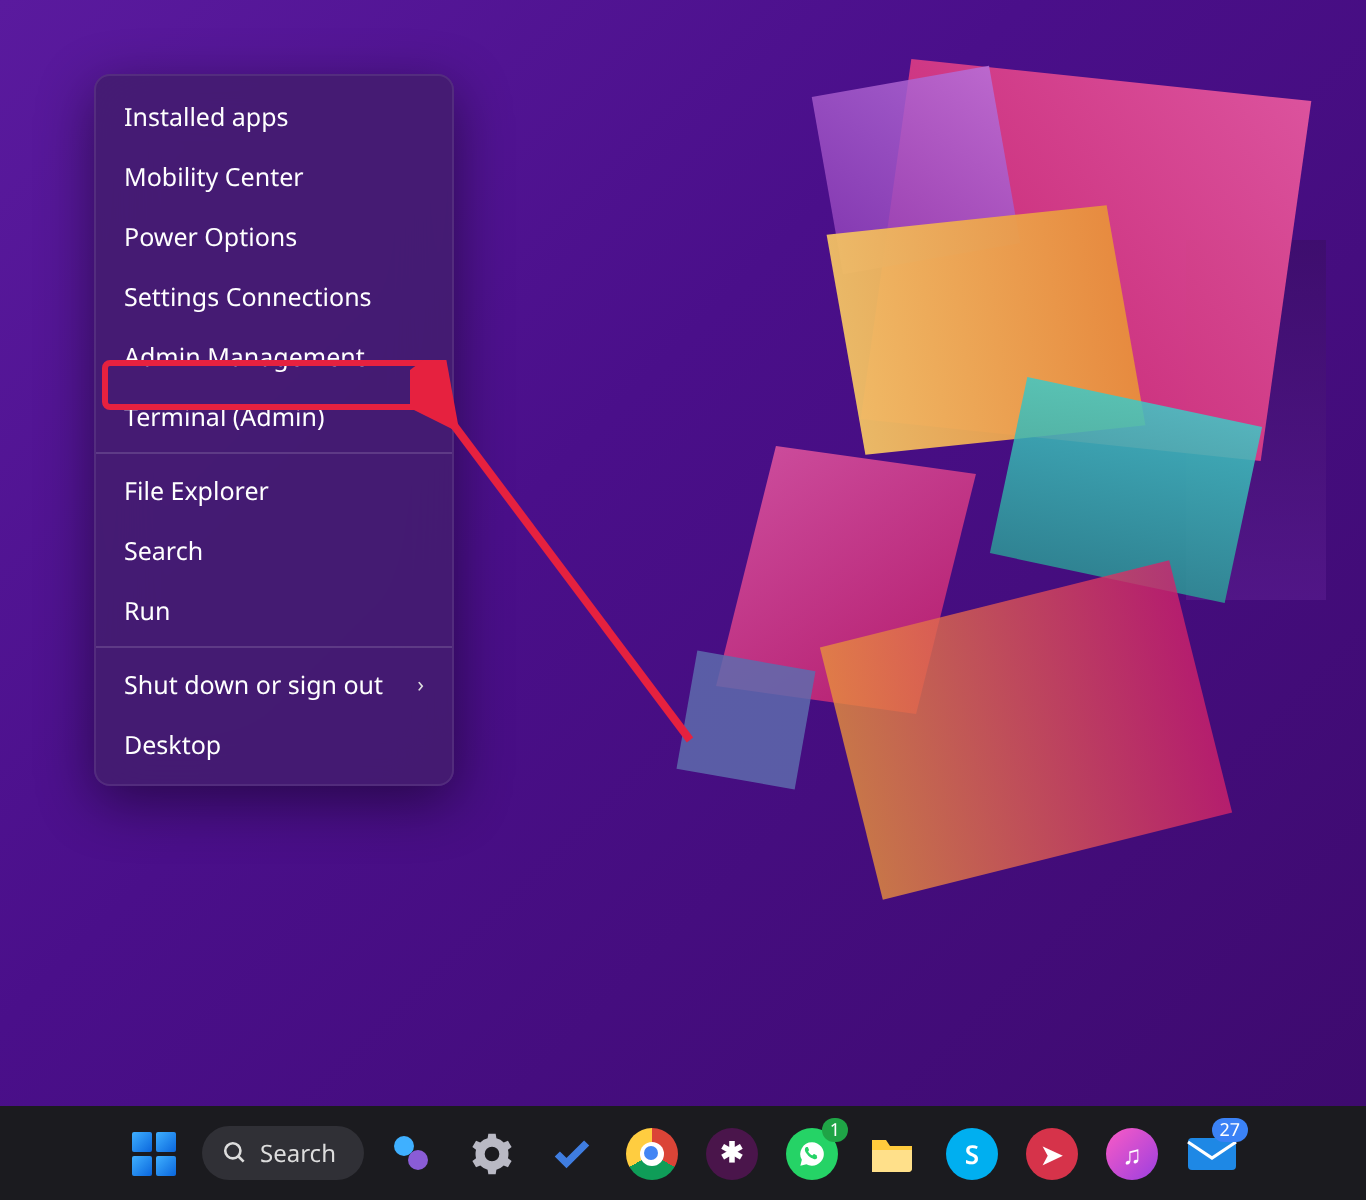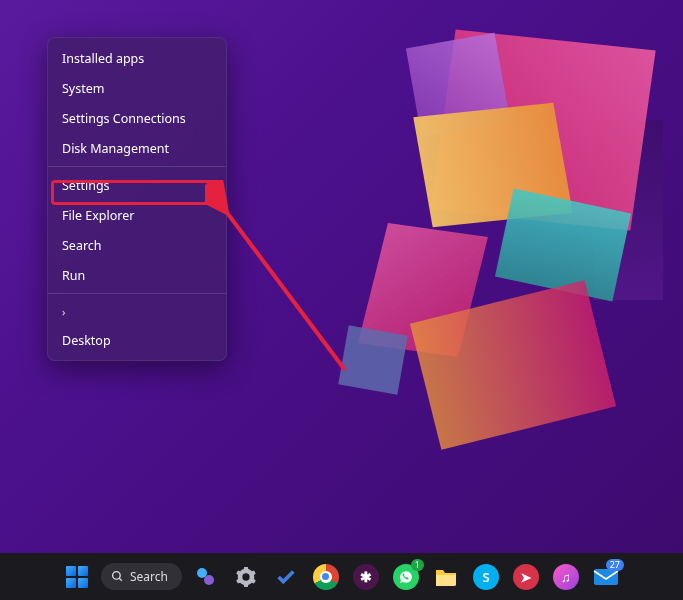--- a/index.html
+++ b/index.html
@@ -115,43 +115,47 @@
     <div class="a5"></div>
   <div class="a6"></div>
     <div class="a7"></div>
 </div>
 
 <div class="menu">
   <div class="menu-item">
       <span>Installed apps</span>
     </div>
   <div class="menu-item">
-      <span>System</span>
+      <span>Mobility Center</span>
+    </div>
+  <div class="menu-item">
+      <span>Power Options</span>
     </div>
   <div class="menu-item">
       <span>Settings Connections</span>
     </div>
   <div class="menu-item">
-      <span>Disk Management</span>
+      <span>Admin Management</span>
+    </div>
+  <div class="menu-item">
+      <span>Terminal (Admin)</span>
     </div>
   <div class="sep"></div>
   <div class="menu-item">
-      <span>Settings</span>
-    </div>
-  <div class="menu-item">
       <span>File Explorer</span>
     </div>
   <div class="menu-item">
       <span>Search</span>
     </div>
   <div class="menu-item">
       <span>Run</span>
     </div>
   <div class="sep"></div>
   <div class="menu-item">
+    <span>Shut down or sign out</span>
     <span class="submenu-caret">›</span>
   </div>
   <div class="menu-item">
       <span>Desktop</span>
     </div>
 </div>
 
 <div class="highlight-box"></div>
 
 <svg class="arrow-svg" width="180" height="210">

